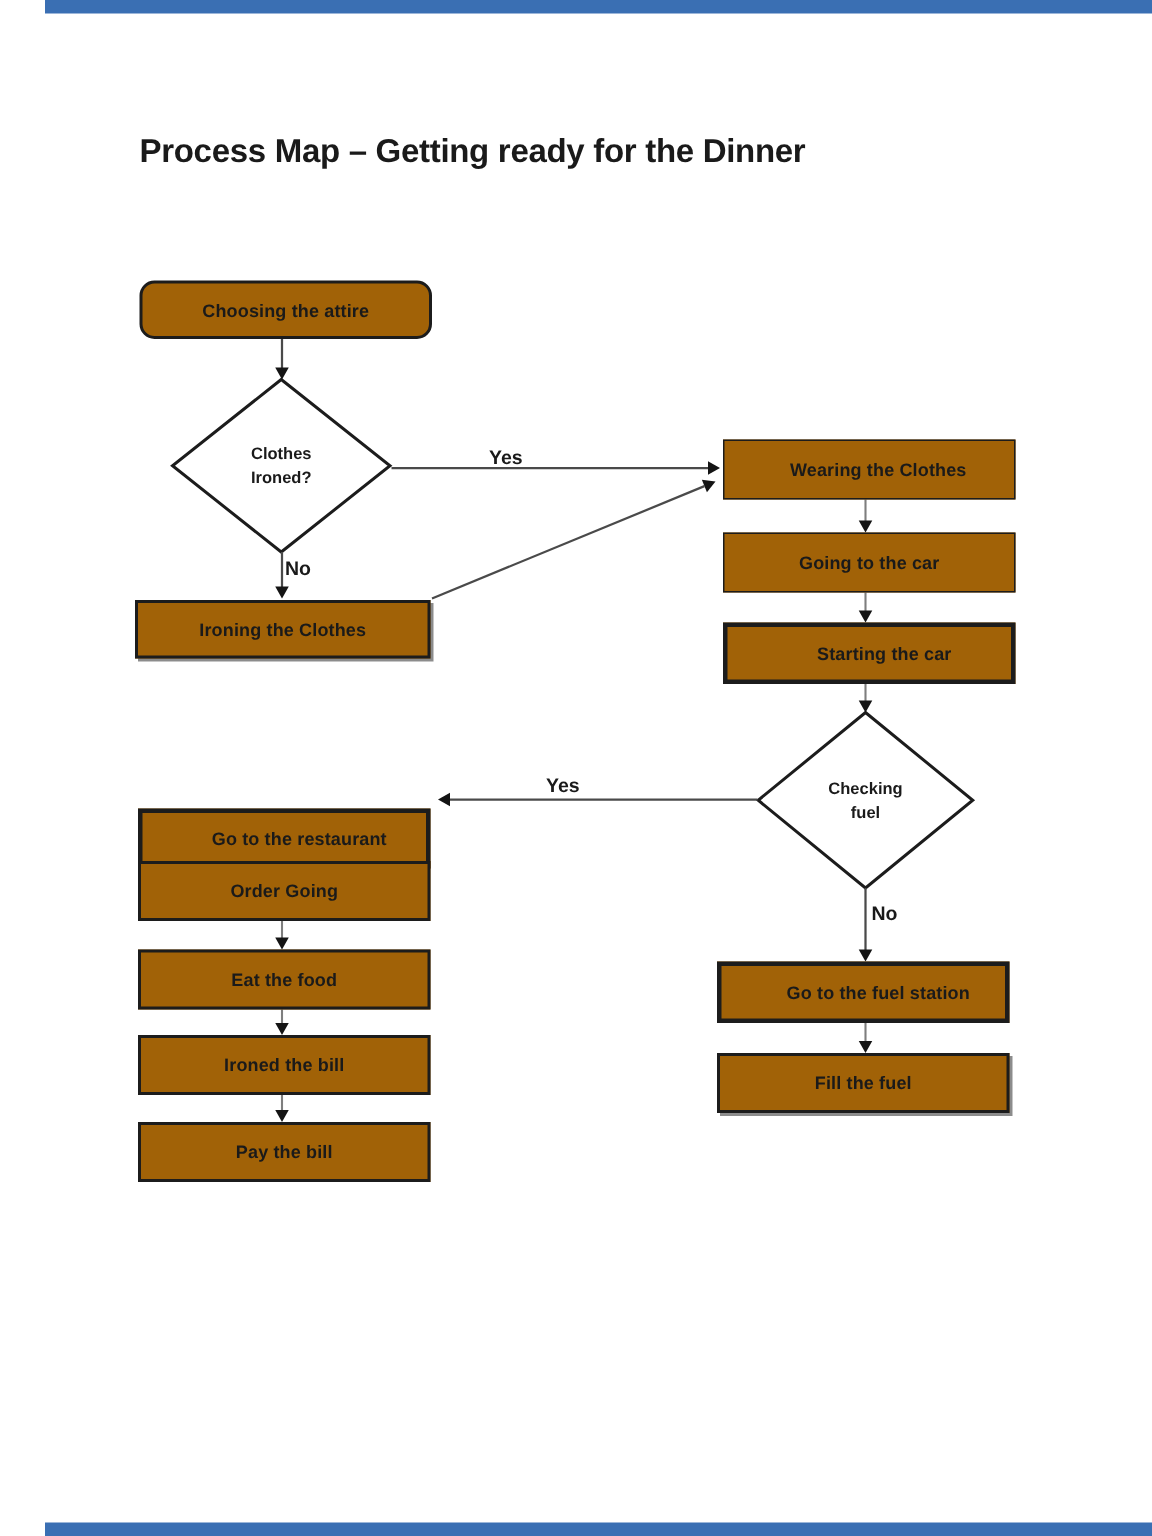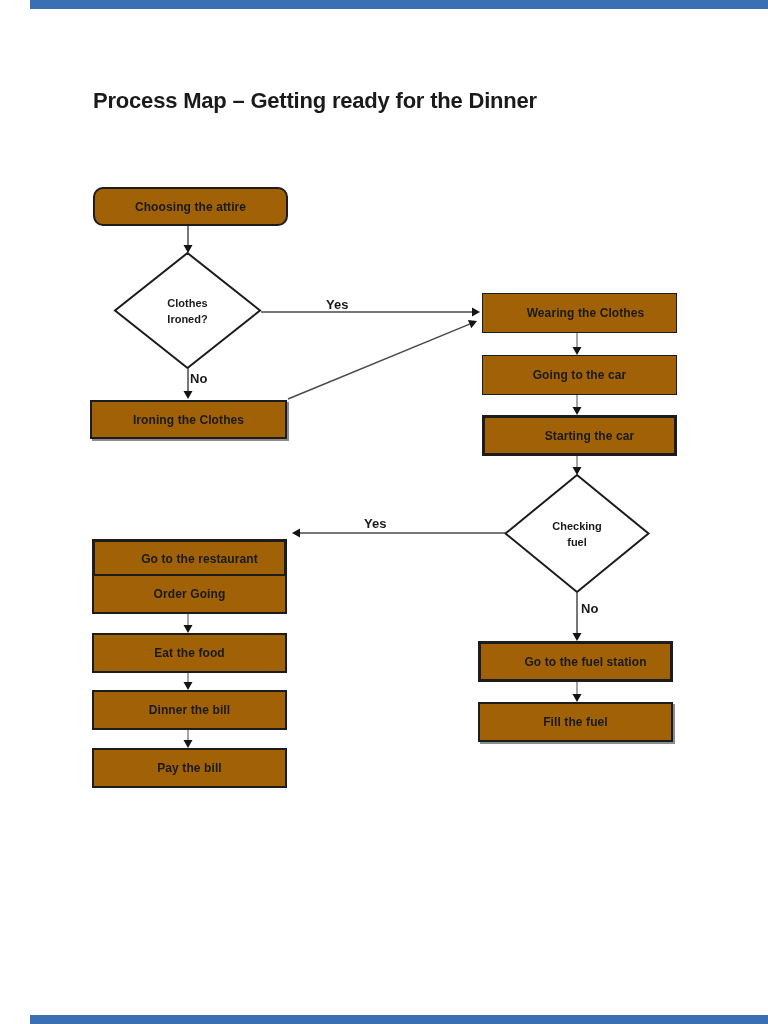--- a/index.html
+++ b/index.html
@@ -147,21 +147,21 @@
 
   <div class="node" id="n-orderfood">
     <span>Order Going</span>
   </div>
 
   <div class="node" id="n-eatfood">
     <span>Eat the food</span>
   </div>
 
   <div class="node" id="n-requestbill">
-    <span>Dinner the bill</span>
+    <span>Ironed the bill</span>
   </div>
 
   <div class="node" id="n-paybill">
     <span>Pay the bill</span>
   </div>
 
   <div class="edge-label" id="lbl-yes1">Yes</div>
   <div class="edge-label" id="lbl-no1">No</div>
   <div class="edge-label" id="lbl-yes2">Yes</div>
   <div class="edge-label" id="lbl-no2">No</div>

